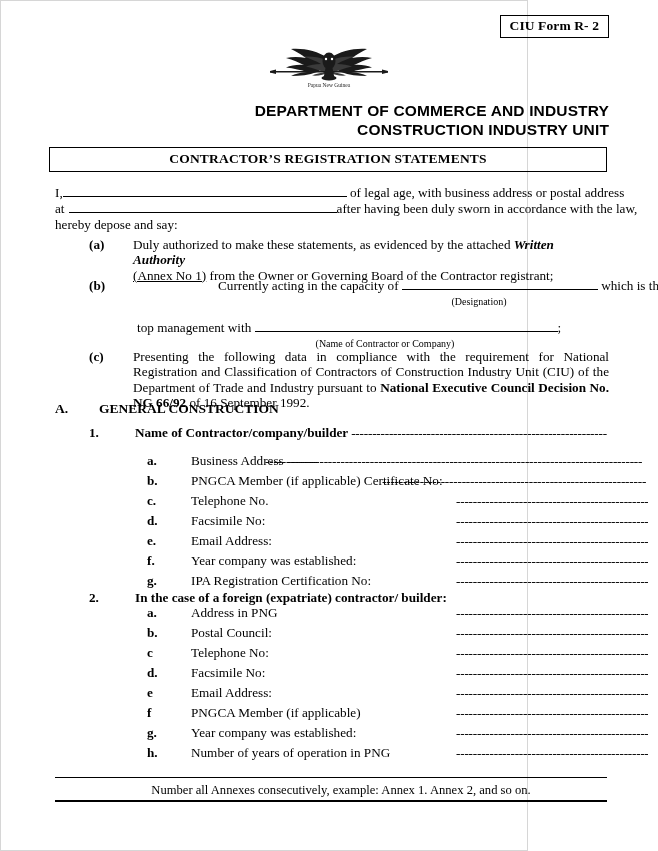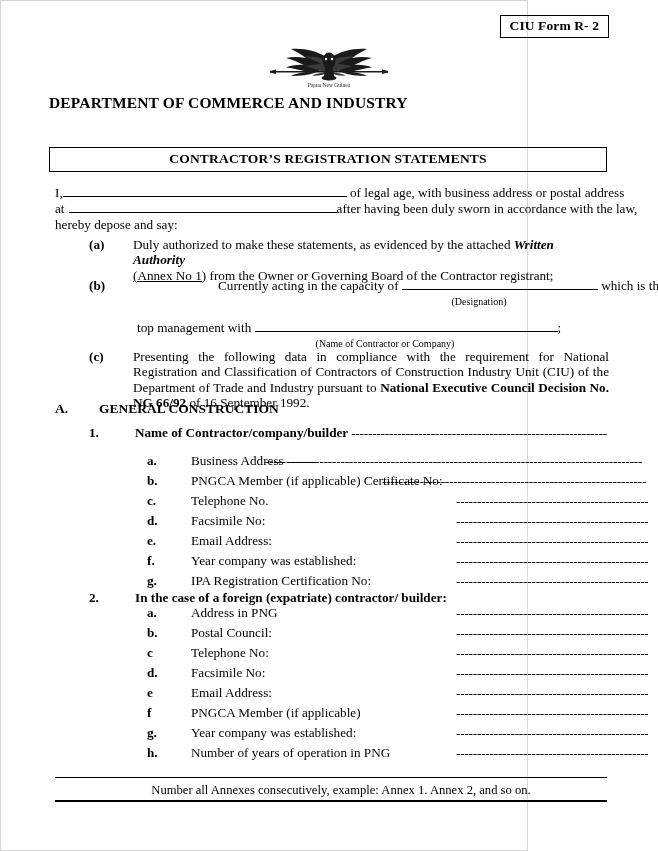--- a/index.html
+++ b/index.html
@@ -62,25 +62,25 @@
   }
   .crest {
     width: 120px;
     height: 48px;
     display: block;
   }
 
   
   .dept-title {
     position: absolute;
-    top: 92px;
+    top: 100px;
     left: 0;
     width: 100%;
-    text-align: left;
-    font-family: Liberation Serif, serif;
+    text-align: right;
+    font-family: Liberation Sans, sans-serif;
     font-weight: bold;
     font-size: 15.5px;
     line-height: 19px;
     letter-spacing: 0.15px;
   }
   .dept-title .l2 { display: block; }
 
   .statement-box {
     position: absolute;
     top: 146px;
@@ -303,20 +303,21 @@
           <path d="M238 60 L226 57 L226 66 L238 63 Z"></path>
           <circle cx="114" cy="36" r="2.4" fill="#ffffff"></circle>
           <circle cx="126" cy="36" r="2.4" fill="#ffffff"></circle>
         </g>
         <text x="120" y="92" font-family="Liberation Serif, serif" font-size="11" text-anchor="middle" fill="#2a2a2a">Papua New Guinea</text>
       </svg>
     </div>
 
     <div class="dept-title">
       <span>DEPARTMENT OF COMMERCE AND INDUSTRY</span>
+      <span class="l2">CONSTRUCTION INDUSTRY UNIT</span>
     </div>
 
     <div class="statement-box">CONTRACTOR’S REGISTRATION STATEMENTS</div>
 
     <div class="preamble">
       <div class="pre-line"><span>I,</span><span class="blank blank-1"></span><span> of legal age, with business address or postal address</span></div>
       <div class="pre-line"><span>at</span><span class="blank blank-2"></span><span>after having been duly sworn in accordance with the law,</span></div>
       <div class="pre-line pre-line3">hereby depose and say:</div>
     </div>
 

